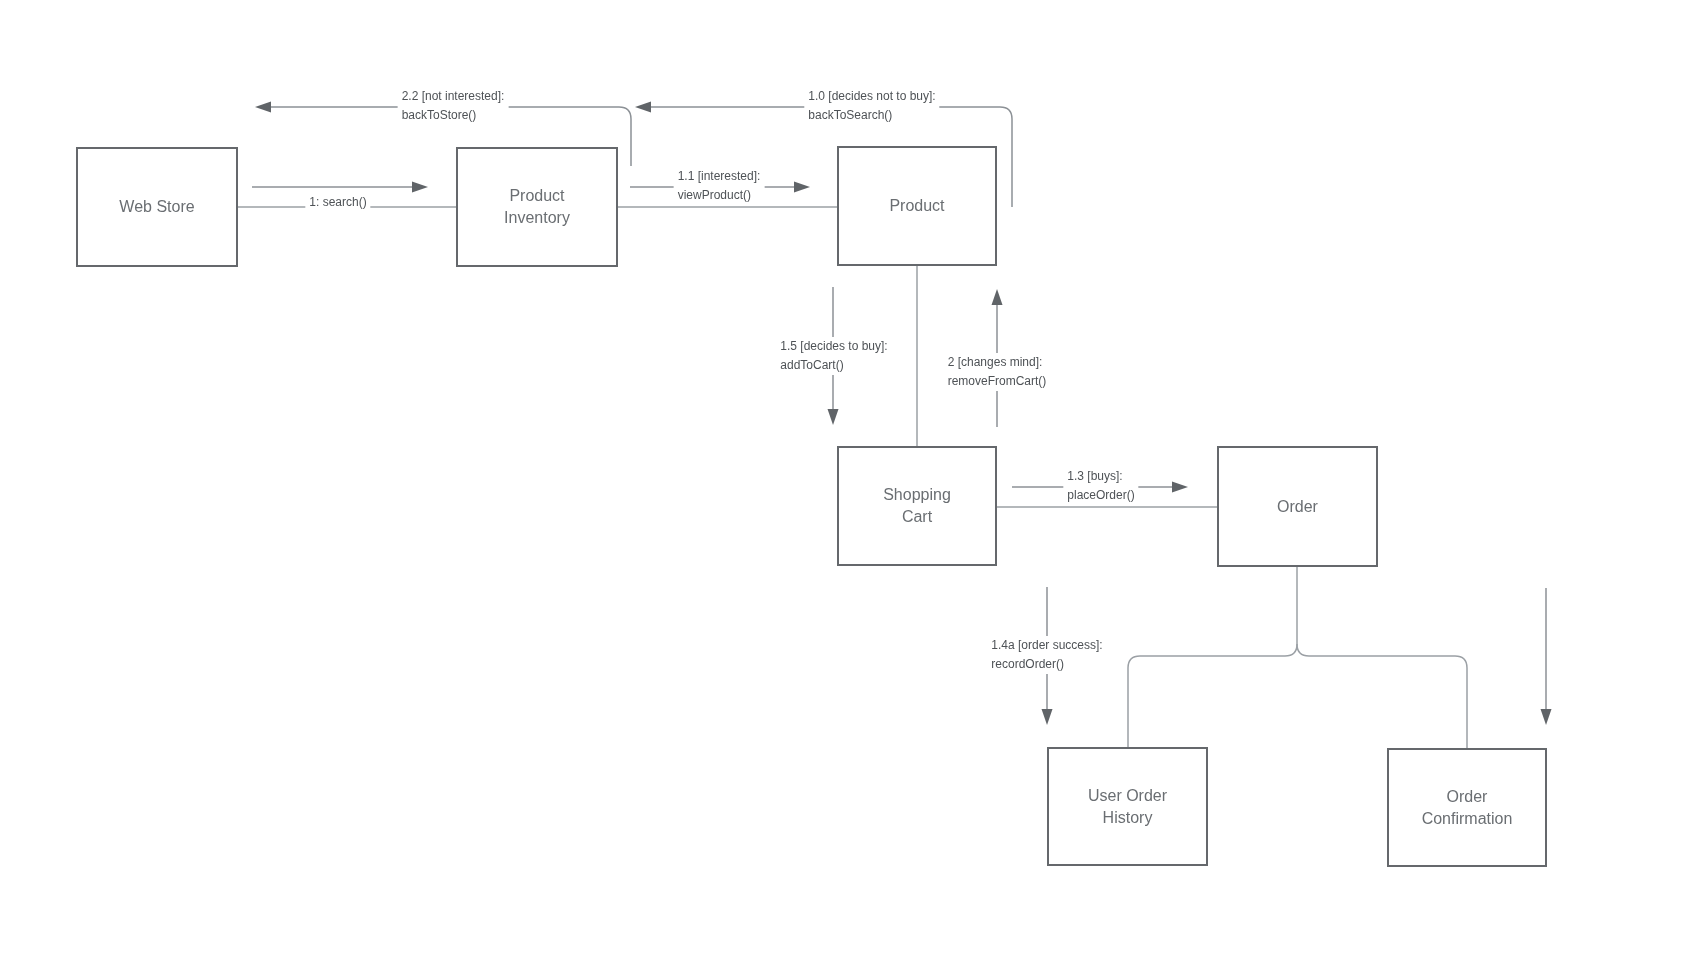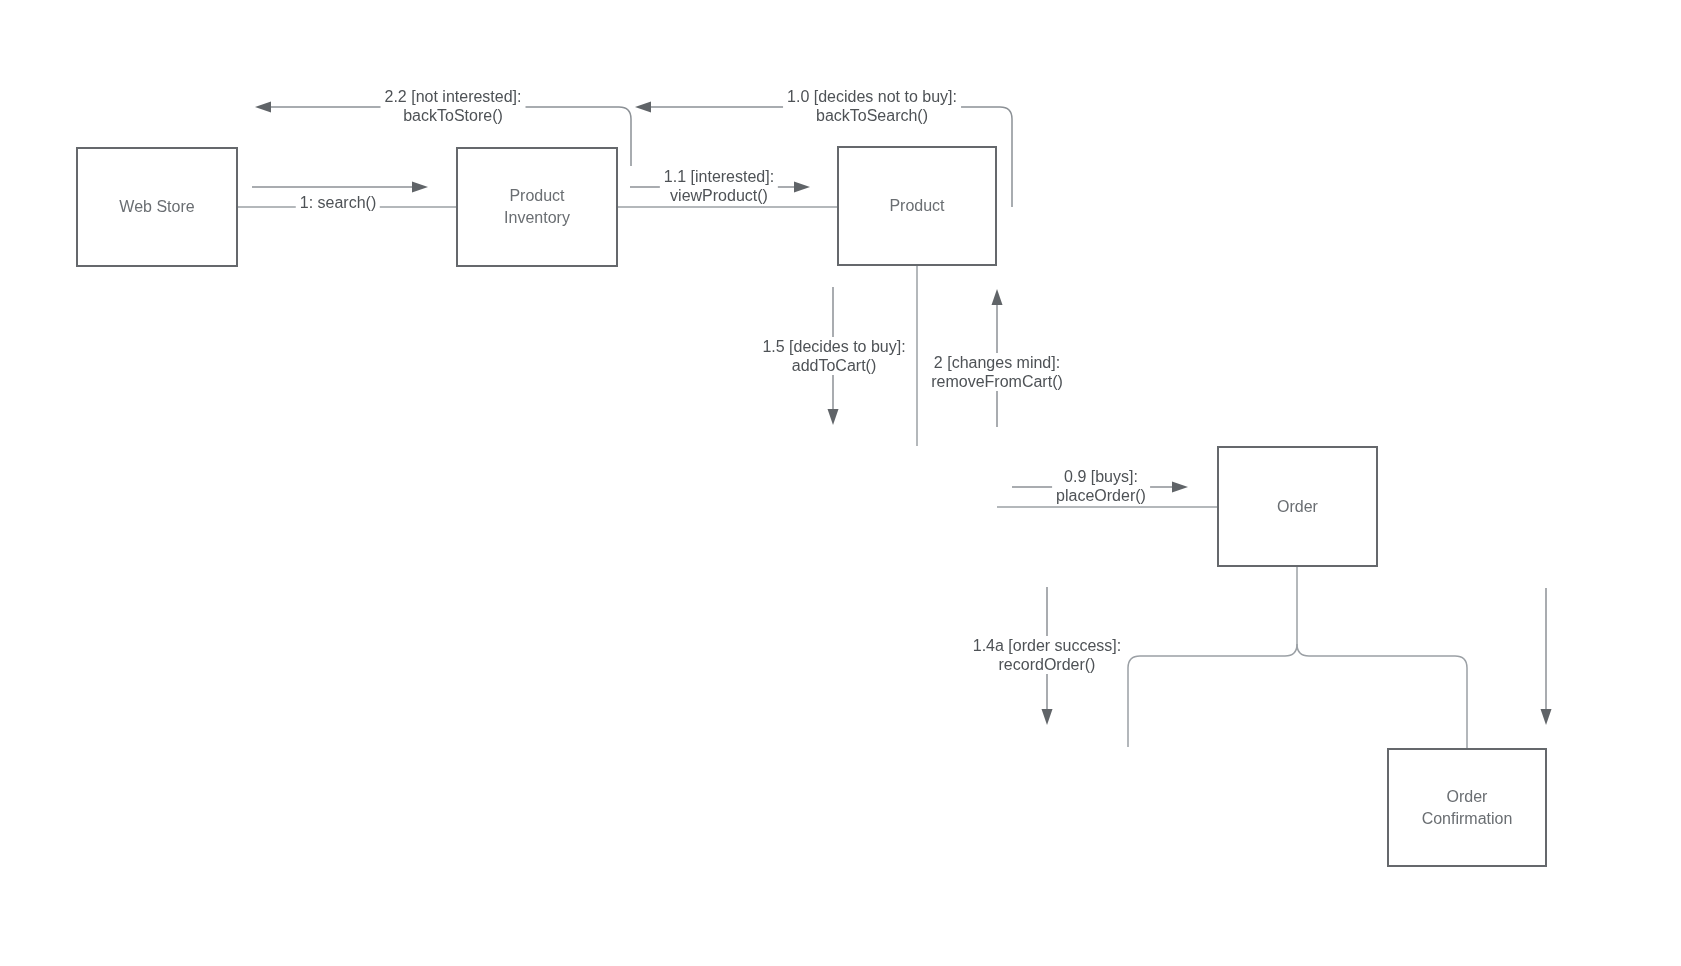--- a/index.html
+++ b/index.html
@@ -15,22 +15,22 @@
   .ann{stroke:var(--annotation-line);stroke-width:1.5;fill:none;}
   .head{fill:var(--arrowhead);stroke:none;}
   .node{
     position:absolute;z-index:2;box-sizing:border-box;
     border:2px solid var(--node-border);background:var(--node-fill);
     display:flex;align-items:center;justify-content:center;text-align:center;
     font-size:16px;line-height:22px;color:var(--node-text);white-space:pre-line;
   }
   .elabel{
     position:absolute;z-index:3;transform:translate(-50%,-50%);
-    background:var(--background);padding:0 4px;text-align:center;
-    font-size:16px;line-height:19px;color:var(--label-text);white-space:pre-line;
+    background:var(--background);padding:0 4px;text-align:left;
+    font-size:12px;line-height:19px;color:var(--label-text);white-space:pre-line;
   }
 </style>
 </head>
 <body>
 
 <div class="canvas">
 
   <svg class="layer" viewBox="0 0 1681 966" width="1681" height="966" xmlns="http://www.w3.org/2000/svg">
 
     <path class="conn" d="M238,207 H456"></path>
@@ -87,23 +87,27 @@
     </g>
   </svg>
 
   <div class="node" style="left:76px;top:147px;width:162px;height:120px">Web Store</div>
 
   <div class="node" style="left:456px;top:147px;width:162px;height:120px">Product
 Inventory</div>
 
   <div class="node" style="left:837px;top:146px;width:160px;height:120px">Product</div>
 
+  <div class="node" style="left:837px;top:446px;width:160px;height:120px">Shopping
+Cart</div>
 
   <div class="node" style="left:1217px;top:446px;width:161px;height:121px">Order</div>
 
+  <div class="node" style="left:1047px;top:747px;width:161px;height:119px">User Order
+History</div>
 
   <div class="node" style="left:1387px;top:748px;width:160px;height:119px">Order
 Confirmation</div>
 
   <div class="elabel" style="left:338px;top:202px">1: search()</div>
 
   <div class="elabel" style="left:719px;top:186px">1.1 [interested]:
 viewProduct()</div>
 
   <div class="elabel" style="left:453px;top:106px">2.2 [not interested]:
@@ -111,19 +115,19 @@
 
   <div class="elabel" style="left:872px;top:106px">1.0 [decides not to buy]:
 backToSearch()</div>
 
   <div class="elabel" style="left:834px;top:356px">1.5 [decides to buy]:
 addToCart()</div>
 
   <div class="elabel" style="left:997px;top:372px">2 [changes mind]:
 removeFromCart()</div>
 
-  <div class="elabel" style="left:1101px;top:486px">0.9 [buys]:
+  <div class="elabel" style="left:1101px;top:486px">1.3 [buys]:
 placeOrder()</div>
 
   <div class="elabel" style="left:1047px;top:655px">1.4a [order success]:
 recordOrder()</div>
 
 </div>
 
 </body></html>

